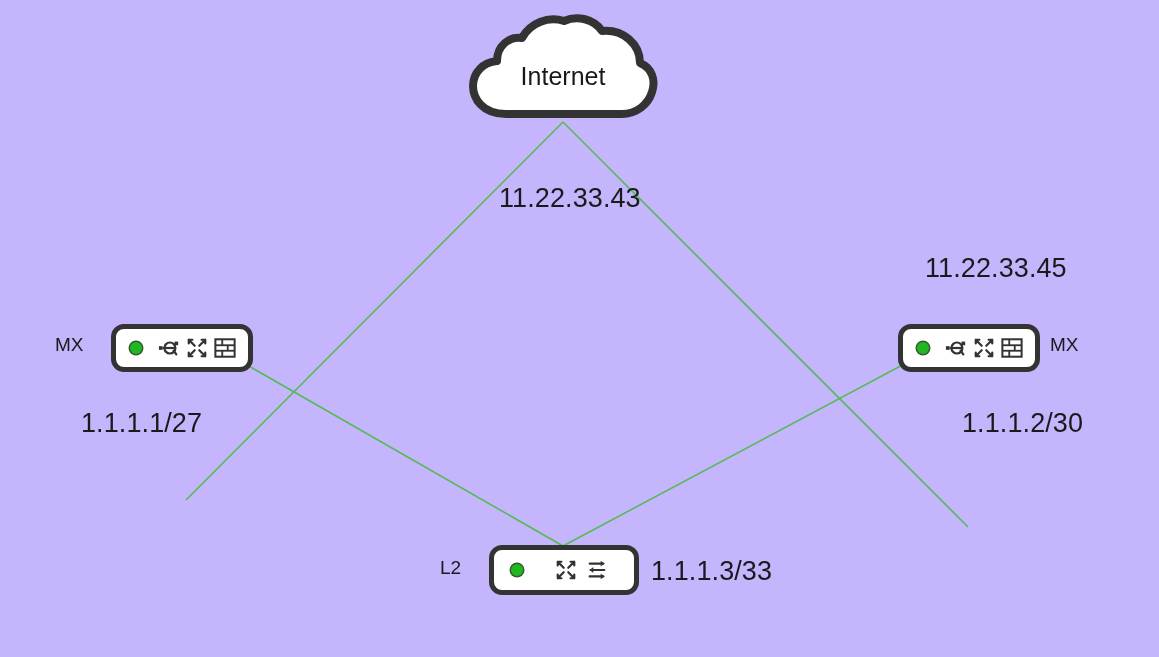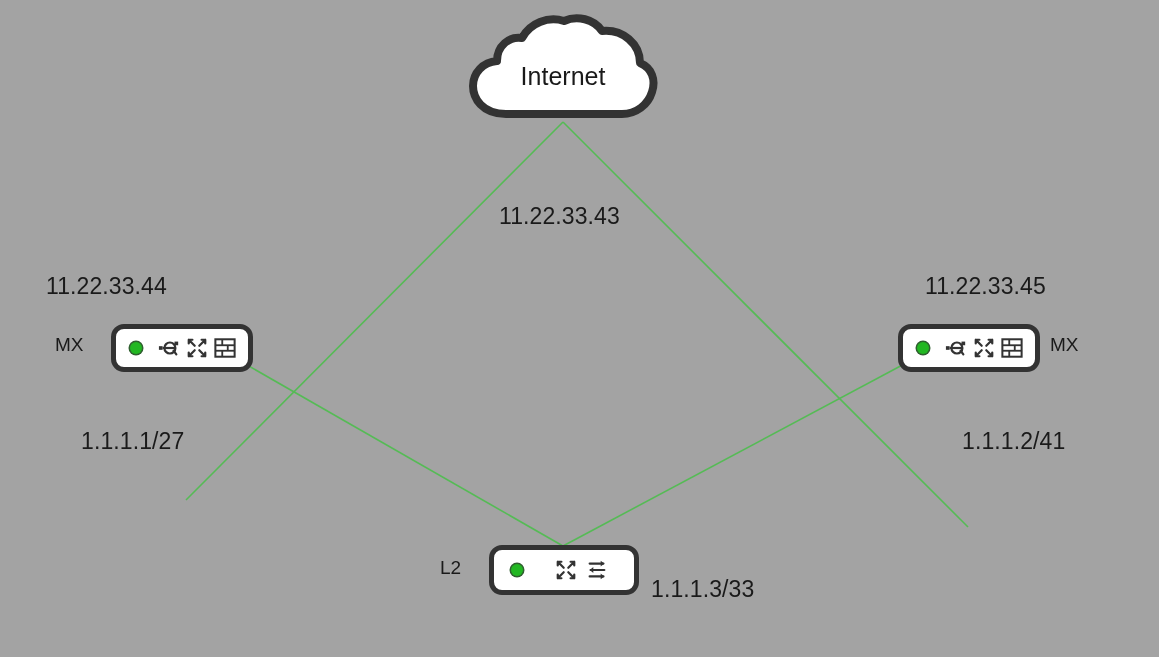--- a/index.html
+++ b/index.html
@@ -8,40 +8,39 @@
     background: #ffffff;
   }
   body {
     font-family: "Liberation Sans", sans-serif;
     -webkit-font-smoothing: antialiased;
   }
   #canvas {
     position: relative;
     width: 1159px;
     height: 657px;
-    background: #a3a3a3;
+    background: #c4b5fd;
     overflow: hidden;
   }
   #links {
     position: absolute;
     left: 0;
     top: 0;
     width: 1159px;
     height: 657px;
   }
 
   
   .label {
     position: absolute;
     color: #1a1a1a;
-    font-size: 23px;
+    font-size: 27px;
     line-height: 1;
     white-space: nowrap;
     letter-spacing: 0.1px;
-    margin-top: 20px;
   }
   .label-ip-top      { left: 499px; top: 185px; }
   .label-ip-left     { left: 46px;  top: 255px; }
   .label-ip-right    { left: 925px; top: 255px; text-align: center; }
   .label-sub-left    { left: 81px;  top: 410px; }
   .label-sub-right   { left: 962px; top: 410px; }
   .label-sub-bottom  { left: 651px; top: 558px; }
 
   .dev-label {
     position: absolute;
@@ -151,24 +150,23 @@
                C111 3 128 7 136 19
                C157 17 174 32 174 51
                C186 56 190 68 186 80
                C182 93 170 102 156 102
                Z" fill="#ffffff" stroke="#333333" stroke-width="8" stroke-linejoin="round" stroke-linecap="round"></path>
     </svg>
     <div class="cloud-text">Internet</div>
   </div>
 
   <div class="label label-ip-top">11.22.33.43</div>
-  <div class="label label-ip-left">11.22.33.44</div>
   <div class="label label-ip-right">11.22.33.45</div>
   <div class="label label-sub-left">1.1.1.1/27</div>
-  <div class="label label-sub-right">1.1.1.2/41</div>
+  <div class="label label-sub-right">1.1.1.2/30</div>
   <div class="label label-sub-bottom">1.1.1.3/33</div>
 
   <div class="dev-label dev-label-mx-left">MX</div>
   <div class="dev-label dev-label-mx-right">MX</div>
   <div class="dev-label dev-label-l2">L2</div>
 
   <div class="device device-mx device-mx-left">
     <span class="led"></span>
     <span class="icon-row">
       <span class="icon">

